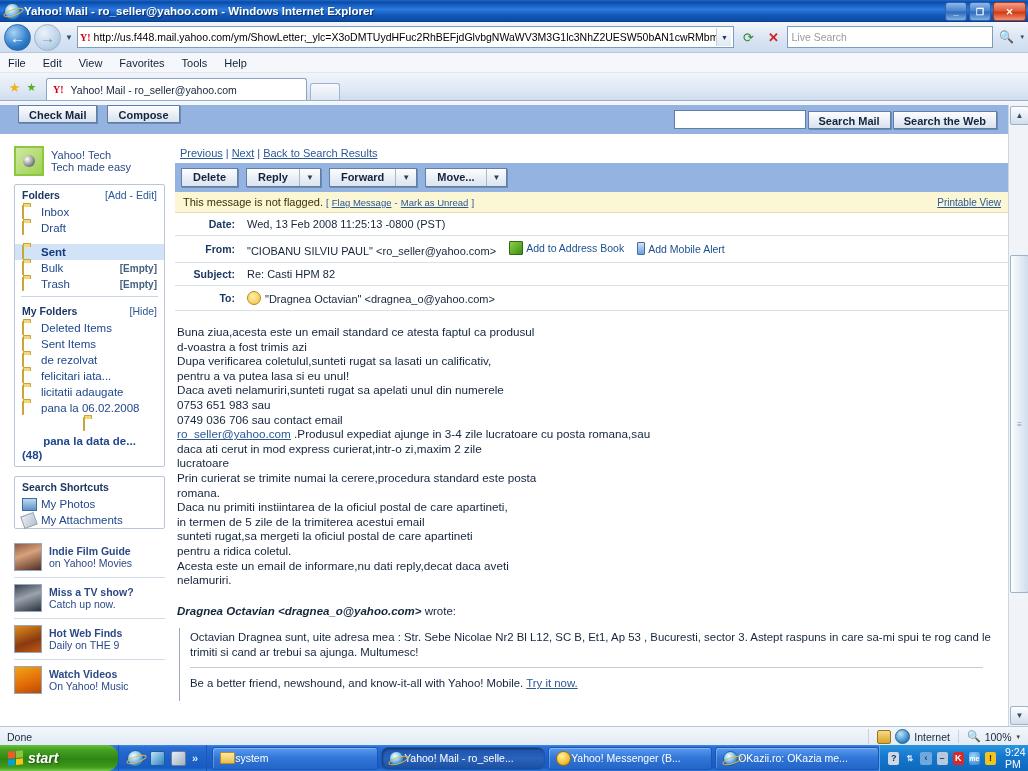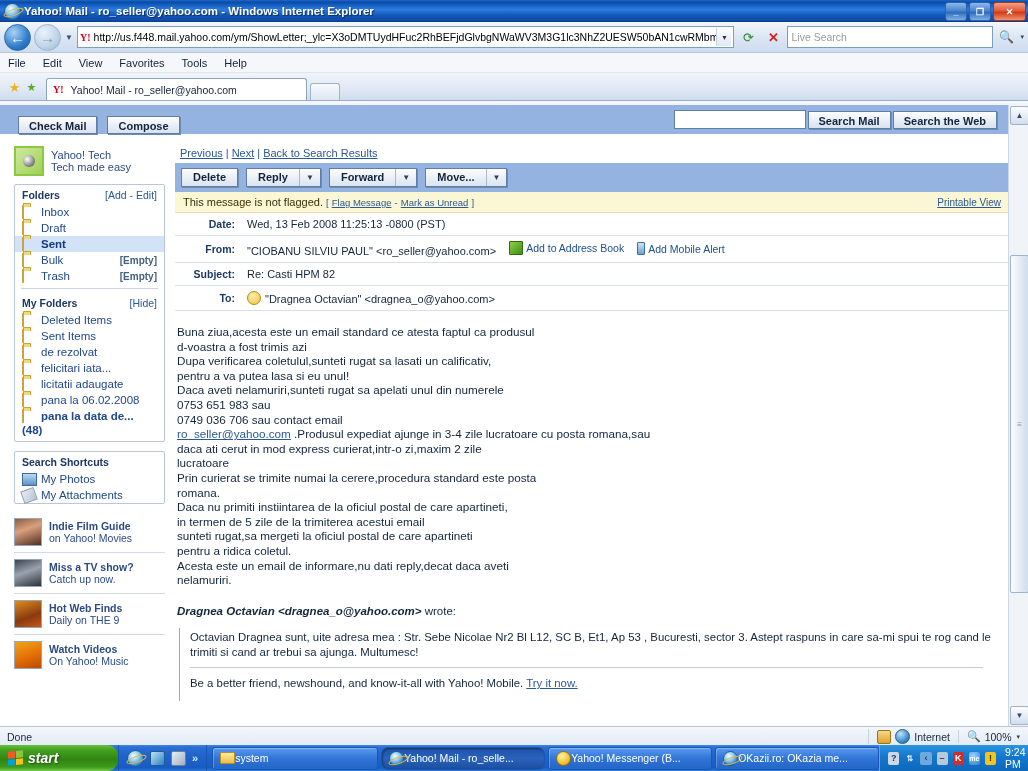--- a/index.html
+++ b/index.html
@@ -114,21 +114,21 @@
 
   
   .page{
     position:absolute;left:0;top:105px;width:1028px;height:621px;
     background:#ffffff;overflow:hidden;
   }
   .pagescroll{position:absolute;left:0;top:0;width:1009px;height:621px;overflow:hidden;background:#fff;}
 
   
   .ytop{
-    height:29px;background:#95b3e0;display:flex;align-items:flex-end;
+    height:29px;background:#95b3e0;display:flex;align-items:flex-start;
     padding-left:18px;gap:10px;position:relative;
   }
   .ybtn{
     background:linear-gradient(180deg,#fdfdfd,#e9eef6 55%,#d8e1ee);
     border:1px solid #5f7fa8;box-shadow:1px 1px 0 #6d8cb3;
     font-size:11px;font-weight:bold;color:#12243d;
     padding:3px 10px;height:18px;box-sizing:border-box;line-height:12px;
   }
   .ysearchwrap{position:absolute;right:12px;top:5px;display:flex;align-items:center;gap:2px;}
   .ysearchinput{width:130px;height:17px;background:#fff;border:1px solid #5f7fa8;}
@@ -145,21 +145,21 @@
 
   .panel{
     margin:0 10px 0 14px;border:1px solid #b9c6da;background:#fff;border-radius:2px;
   }
   .panel-hd{
     display:flex;justify-content:space-between;align-items:center;
     padding:4px 7px 3px 7px;font-size:10.5px;font-weight:bold;color:#1b3864;
   }
   .panel-hd .lnk{font-weight:normal;color:#2b5896;}
   .frow{display:flex;align-items:center;padding:2px 7px 2px 7px;gap:5px;font-size:11.5px;color:#20488c;}
-  .frow.sel{background:#d2e2f7;font-weight:bold;color:#123b7c;}
+  .frow.sel{background:#d2e2f7;font-weight:bold;color:#123b7c;margin-top:8px;}
   .frow .nm{flex:1;}
   .frow .rt{font-size:10px;color:#46607f;font-weight:bold;}
   .sep{height:1px;background:#c9d5e4;margin:4px 6px;}
   .folder-ico{width:14px;height:12px;flex:none;position:relative;}
   .fold{
     width:14px;height:10px;background:linear-gradient(180deg,#fdf0b2,#f3d874);
     border:1px solid #c9a33c;border-radius:1px 2px 1px 1px;position:relative;
   }
   .fold:before{content:"";position:absolute;left:0;top:-3px;width:6px;height:3px;
     background:#f3d874;border:1px solid #c9a33c;border-bottom:none;border-radius:1px 1px 0 0;}
@@ -477,21 +477,21 @@
               <span class="nm">felicitari iata...</span>
             </div>
             <div class="frow">
               <span class="folder-ico"><span class="fold"></span></span>
               <span class="nm">licitatii adaugate</span>
             </div>
             <div class="frow">
               <span class="folder-ico"><span class="fold"></span></span>
               <span class="nm">pana la 06.02.2008</span>
             </div>
-            <div class="frow" style="font-weight:bold;">
+            <div class="frow" style="font-weight:bold;flex-direction:column;">
               <span class="folder-ico"><span class="fold"></span></span>
               <span class="nm">pana la data de...</span>
             </div>
             <div class="cnt48">(48)</div>
           </div>
 
           <div class="panel" style="margin-top:9px;">
             <div class="panel-hd">
               <span>Search Shortcuts</span>
             </div>

